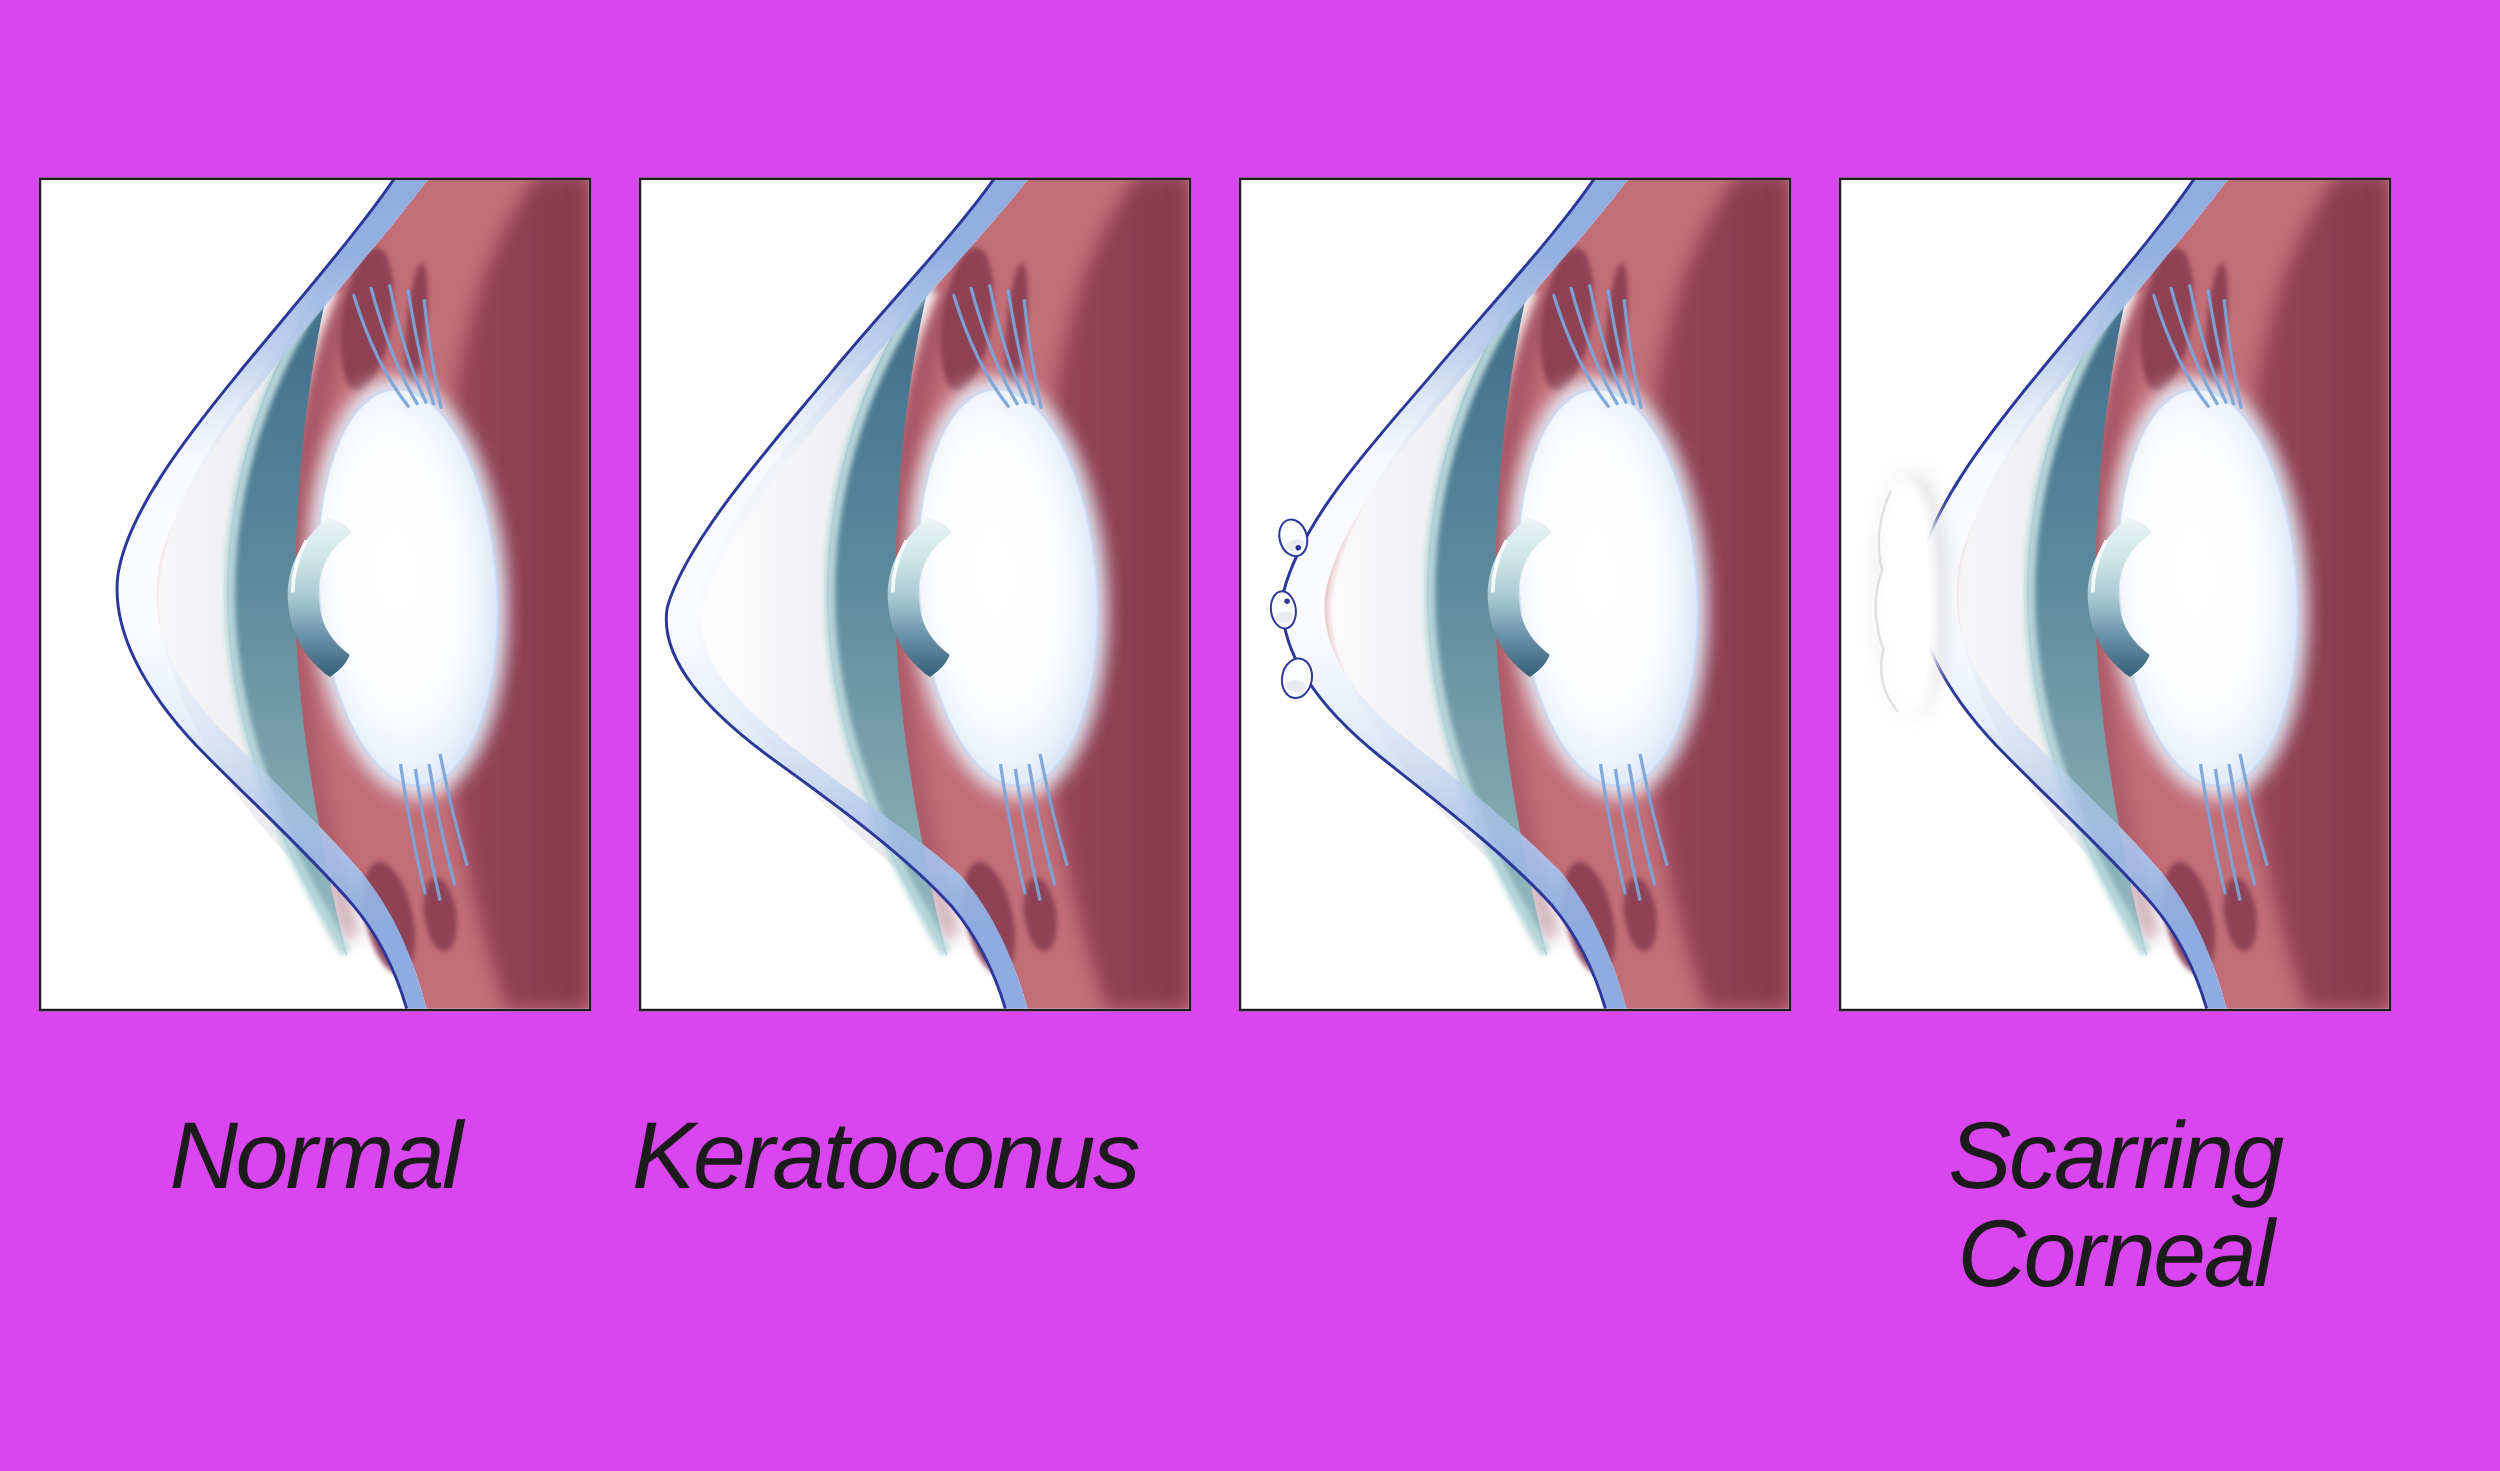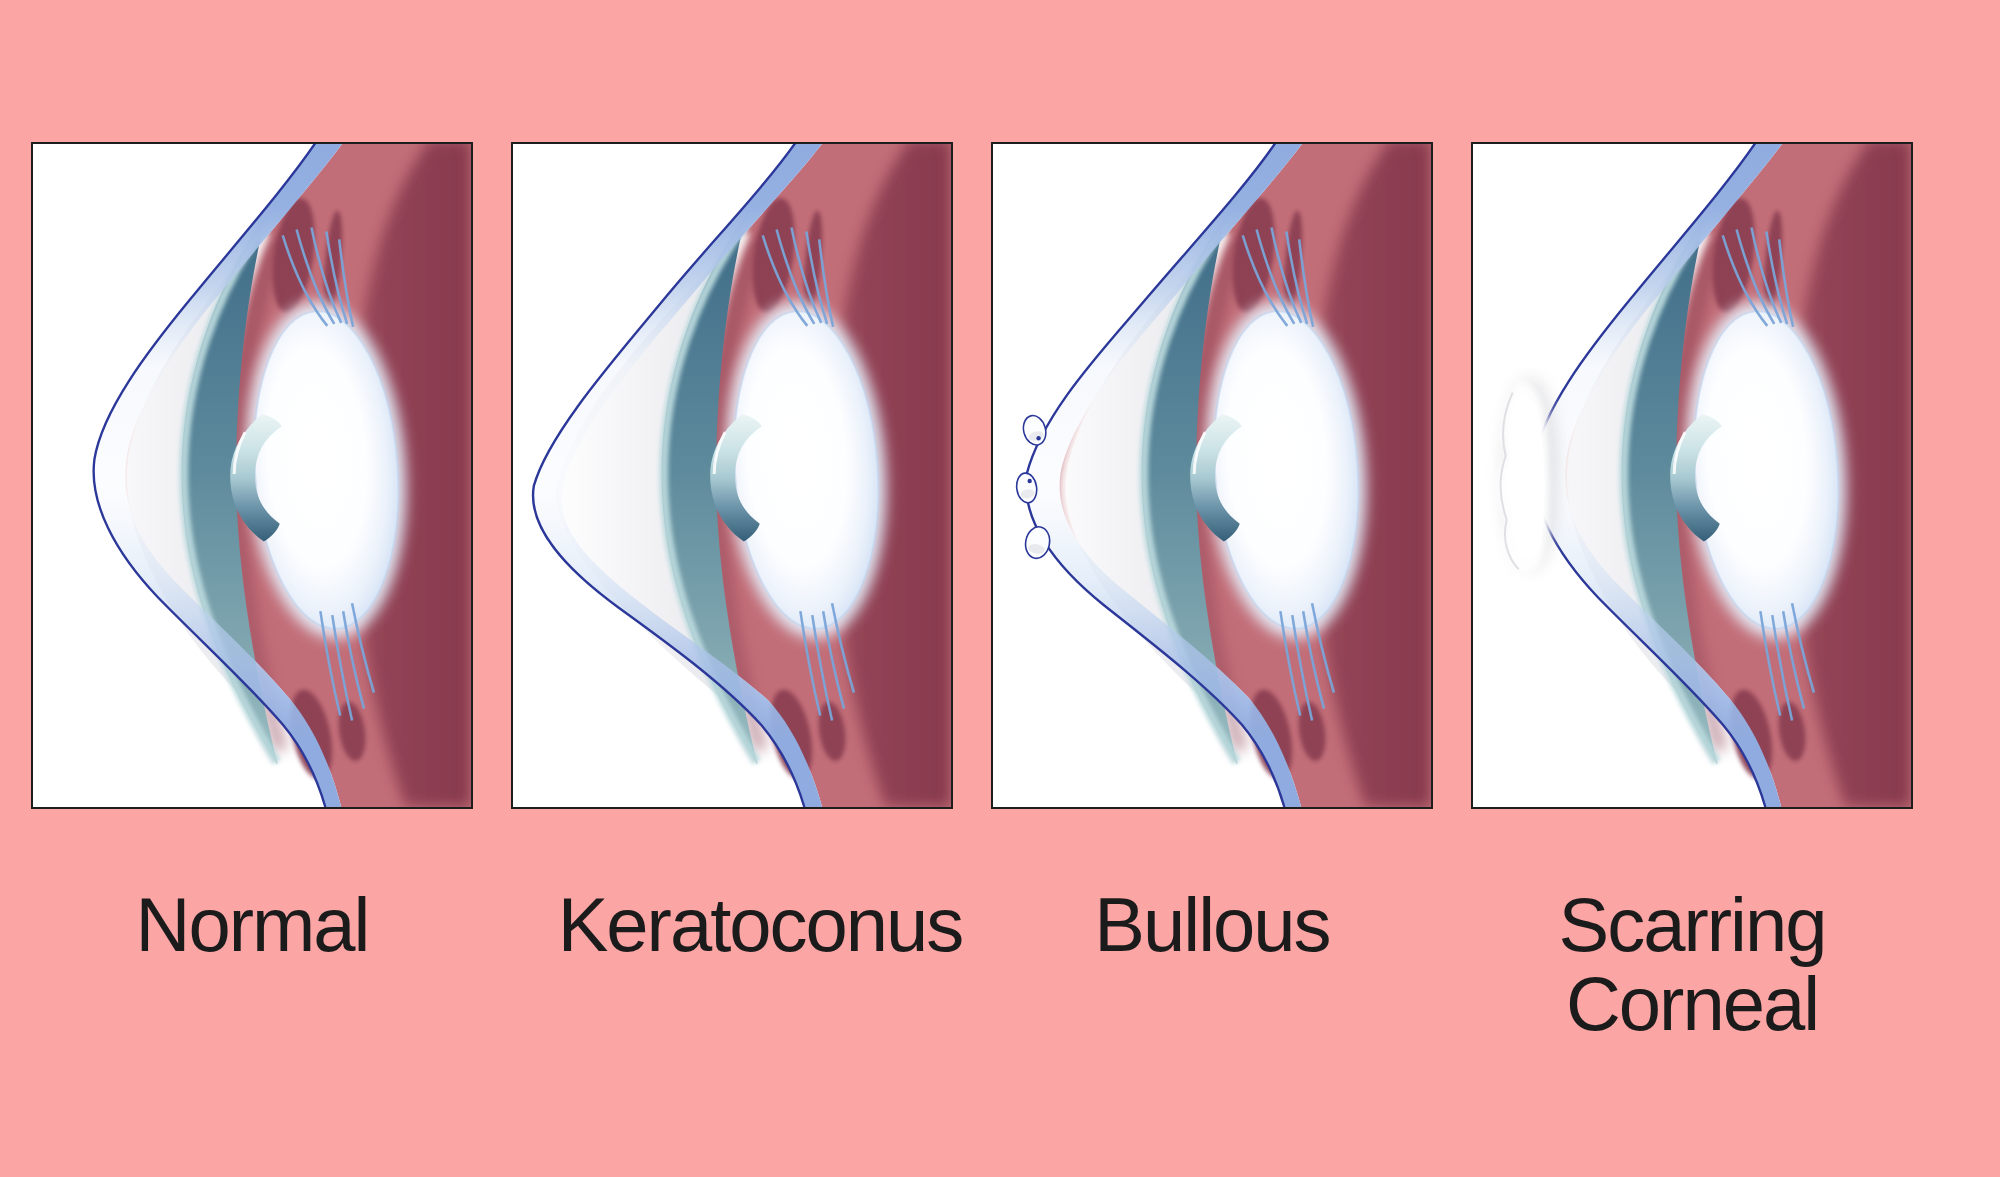--- a/index.html
+++ b/index.html
@@ -1,24 +1,24 @@
 <!DOCTYPE html>
 <html><head>
 <meta charset="utf-8">
 <style>
   html,body{margin:0;padding:0;background:#ffffff;}
-  .canvas{position:relative;width:2000px;height:1177px;background:#fca5a5;overflow:hidden;
-          font-family:"Liberation Sans", sans-serif;}
+  .canvas{position:relative;width:2000px;height:1177px;background:#d946ef;overflow:hidden;
+          font-family:"Liberation Sans", sans-serif;font-style:italic;}
   .panel{position:absolute;top:142px;width:442px;height:667px;background:#ffffff;
          border:2px solid #1e1e1e;box-sizing:border-box;}
   .panel svg{display:block;width:100%;height:100%;}
   .label{position:absolute;width:480px;text-align:center;color:#1b1b1b;
          font-size:76px;line-height:79px;letter-spacing:-2px;font-weight:400;}
   .p0{left:31px;} .p1{left:511px;} .p2{left:991px;} .p3{left:1471px;}
-  .l0{left:12px;} .l1{left:520px;} .l2{left:972px;} .l3{left:1452px;}
+  .l0{left:12px;} .l1{left:468px;} .l2{left:972px;} .l3{left:1452px;}
   .label{top:885px;}
 </style>
 </head>
 <body>
 
 <div class="canvas">
 
   <div class="panel p0">
     <svg class="eye-svg-slot" viewBox="0 0 442 667" preserveAspectRatio="none">
         <defs>
@@ -392,20 +392,19 @@
 
   <div class="label l0">
     <div>Normal</div>
     <div></div>
   </div>
   <div class="label l1">
     <div>Keratoconus</div>
     <div></div>
   </div>
   <div class="label l2">
-    <div>Bullous</div>
   </div>
   <div class="label l3">
     <div>Scarring</div>
     <div>Corneal</div>
   </div>
 
 </div>
 
 </body></html>

